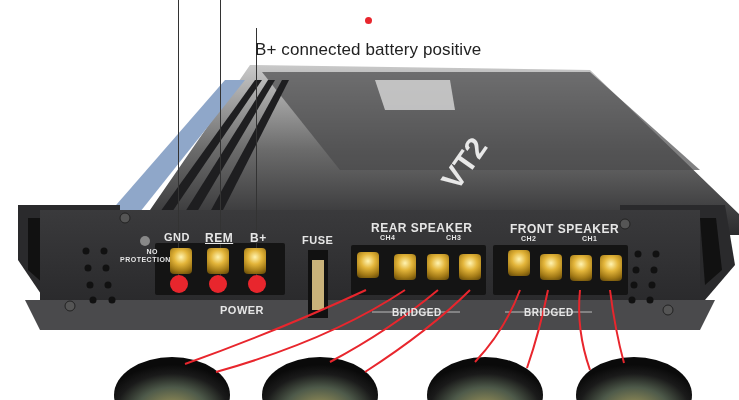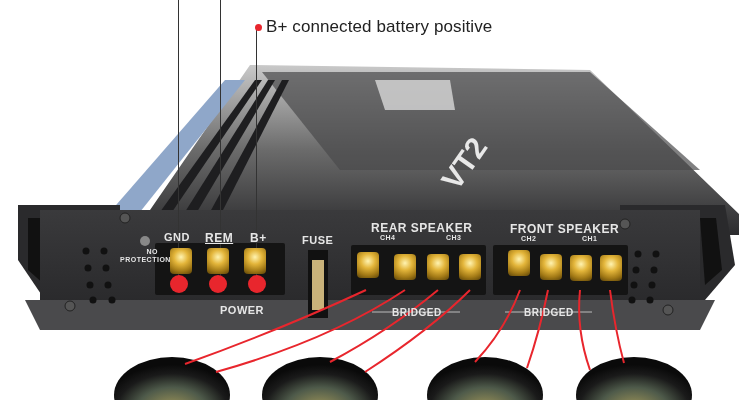--- a/index.html
+++ b/index.html
@@ -1,18 +1,18 @@
 <!DOCTYPE html>
 <html><head>
 <meta charset="utf-8">
 <style>
   html,body{margin:0;padding:0;}
   body{width:739px;height:400px;overflow:hidden;background:#ffffff;position:relative;font-family:"Liberation Sans",sans-serif;}
   .stage{position:absolute;left:0;top:0;width:739px;height:400px;overflow:hidden;}
-  .annot{position:absolute;left:255px;top:17px;display:flex;align-items:center;gap:4px;}
+  .annot{position:absolute;left:255px;top:17px;display:flex;align-items:center;gap:16px;flex-direction:column;}
   .annot .dot{width:7px;height:7px;border-radius:50%;background:#e8262d;}
   .annot .txt{font-size:17px;color:#222;letter-spacing:0.1px;}
   .vline{position:absolute;top:0;width:1px;background:#333;}
   .lbl{position:absolute;color:#e6e6e6;font-weight:bold;font-family:"Liberation Sans",sans-serif;letter-spacing:0.5px;}
   .redpin{position:absolute;width:18px;height:18px;border-radius:50%;background:#e8262d;}
   .term{position:absolute;width:22px;height:26px;border-radius:4px;background:radial-gradient(circle at 50% 35%,#fff3b0 0%,#e3b53a 35%,#a37a16 70%,#5a4208 100%);}
 </style>
 </head>
 <body>
 

